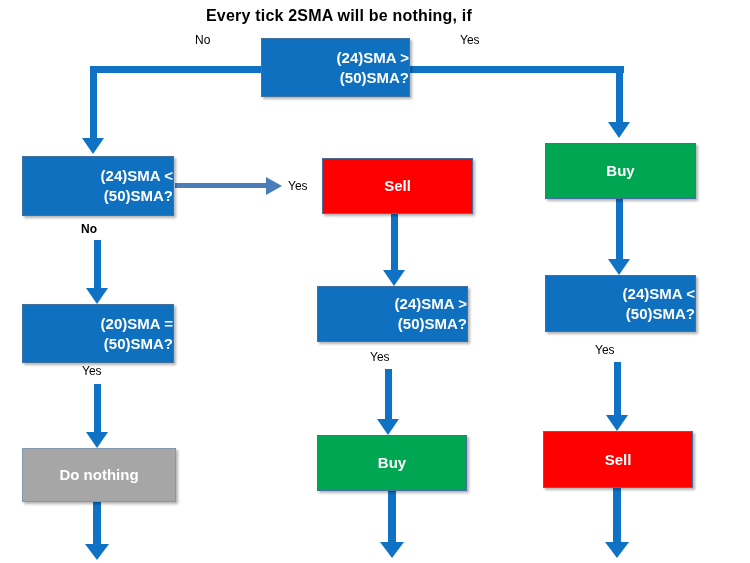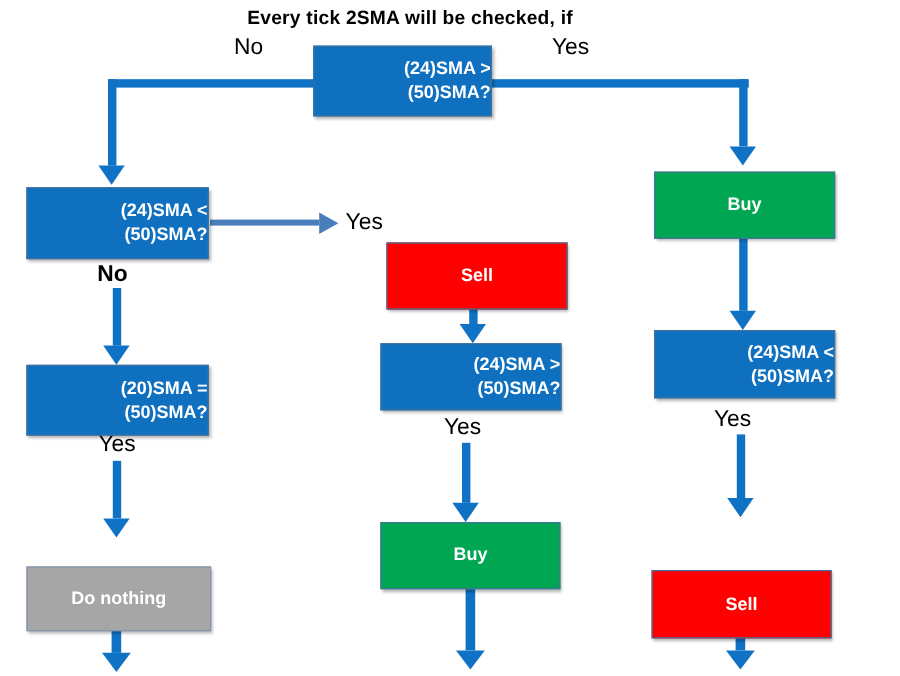--- a/index.html
+++ b/index.html
@@ -10,32 +10,32 @@
   html,body{margin:0;padding:0;background:#fff;}
   .canvas{
     position:relative;width:750px;height:563px;background:var(--background);
     font-family:"Liberation Sans", sans-serif;overflow:hidden;
   }
   .title{
     position:absolute;left:206px;top:7px;font-size:16px;font-weight:bold;
     color:var(--text-dark);white-space:nowrap;letter-spacing:0.2px;
   }
   .lbl{
-    position:absolute;font-size:19px;color:var(--text-dark);white-space:nowrap;line-height:18px;
+    position:absolute;font-size:12px;color:var(--text-dark);white-space:nowrap;line-height:18px;
   }
   .lbl.bold{font-weight:bold;}
   .node{
     position:absolute;box-sizing:border-box;display:flex;flex-direction:column;
     align-items:center;justify-content:center;text-align:center;
     color:var(--text-light);font-weight:bold;font-size:15px;line-height:20px;
     border:1px solid var(--box-border);box-shadow:1.5px 2px 2.5px rgba(0,0,0,0.3);
     z-index:2;
   }
   .node.blue{background:var(--box-blue);align-items:flex-end;}
-  .node.red{background:var(--box-red);margin-top:44px;}
+  .node.red{background:var(--box-red);}
   .node.green{background:var(--box-green);align-items:center;}
   .node.gray{background:var(--box-gray);border-color:#8496B0;}
   .hline{position:absolute;background:var(--arrow-blue);z-index:1;}
   .shaft{position:absolute;background:var(--arrow-blue);z-index:1;}
   .shaft.steel{background:var(--arrow-steel);}
   .head-down{
     position:absolute;width:0;height:0;z-index:1;
     border-left:11px solid transparent;border-right:11px solid transparent;
     border-top:16px solid var(--arrow-blue);
   }
@@ -44,21 +44,21 @@
     position:absolute;width:0;height:0;z-index:1;
     border-top:9px solid transparent;border-bottom:9px solid transparent;
     border-left:16px solid var(--arrow-steel);
   }
 </style>
 </head>
 <body>
 
 <div class="canvas">
 
-  <div class="title">Every tick 2SMA will be checked, if</div>
+  <div class="title">Every tick 2SMA will be nothing, if</div>
 
   <div class="lbl" style="left:195px;top:31px;">No</div>
   <div class="lbl" style="left:460px;top:31px;">Yes</div>
 
   <div class="hline" style="left:90px;top:66px;width:534px;height:7px;"></div>
   <div class="shaft" style="left:90px;top:66px;width:7px;height:72px;"></div>
   <div class="head-down" style="left:82px;top:138px;"></div>
   <div class="shaft" style="left:616px;top:66px;width:7px;height:56px;"></div>
   <div class="head-down" style="left:608px;top:122px;"></div>
 
@@ -84,21 +84,21 @@
   <div class="node blue" style="left:22px;top:304px;width:152px;height:59px;">
     <div>(20)SMA =</div>
     <div>(50)SMA?</div>
   </div>
 
   <div class="lbl" style="left:82px;top:362px;">Yes</div>
 
   <div class="shaft" style="left:94px;top:384px;width:7px;height:48px;"></div>
   <div class="head-down" style="left:86px;top:432px;"></div>
 
-  <div class="node gray" style="left:22px;top:472px;width:154px;height:54px;">
+  <div class="node gray" style="left:22px;top:448px;width:154px;height:54px;">
     <div>Do nothing</div>
   </div>
 
   <div class="shaft" style="left:93px;top:502px;width:8px;height:42px;"></div>
   <div class="head-down big" style="left:85px;top:544px;"></div>
 
   <div class="node red" style="left:322px;top:158px;width:151px;height:56px;">
     <div>Sell</div>
   </div>
 

